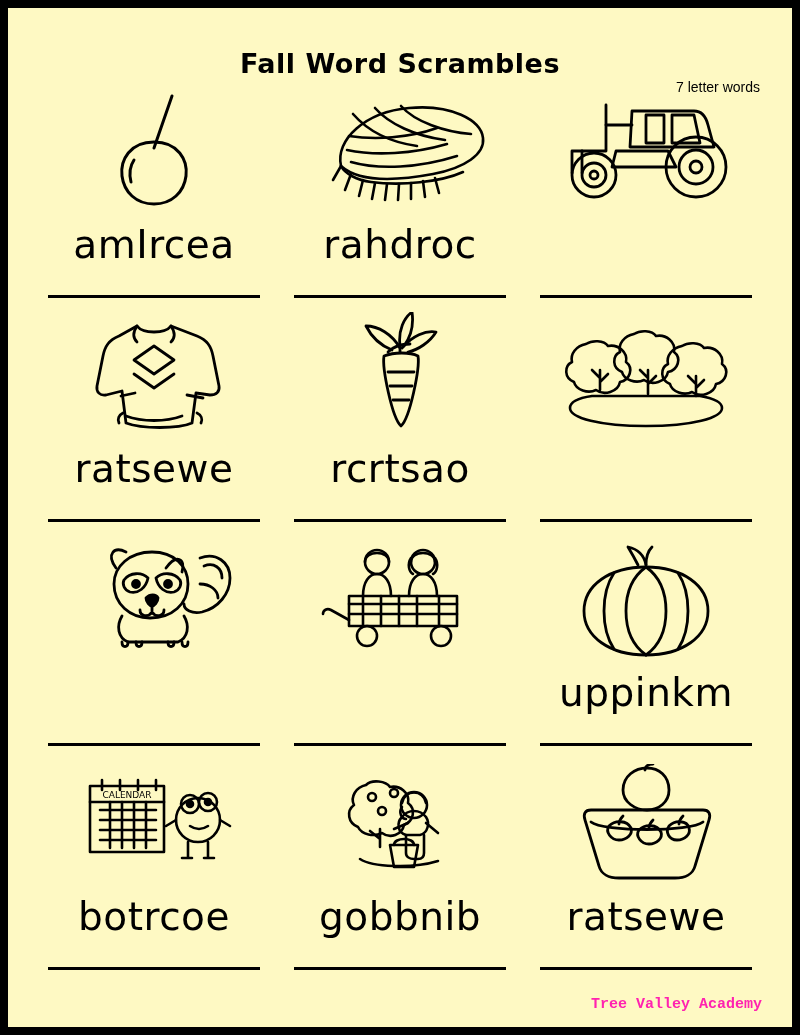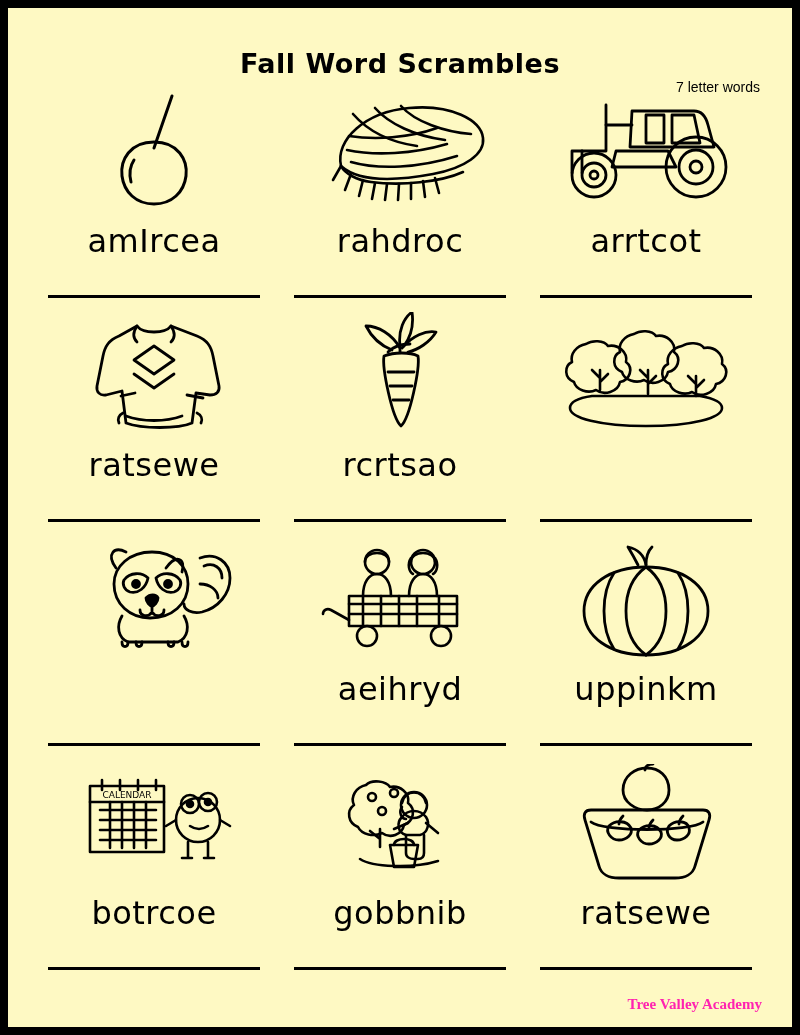--- a/index.html
+++ b/index.html
@@ -69,40 +69,40 @@
     align-items: center;
     justify-content: center;
     padding-bottom: 2px;
     box-sizing: border-box;
   }
   .art svg {
     display: block;
   }
   .word {
     font-family: "DejaVu Sans", sans-serif;
-    font-size: 32px;
+    font-size: 39px;
     letter-spacing: 0.5px;
     color: #000000;
     text-align: center;
     margin-top: 6px;
   }
   .answer-line {
     position: absolute;
     bottom: 14px;
     left: 50%;
     transform: translateX(-50%);
     width: 212px;
     height: 0;
     border-bottom: 3px solid #000000;
   }
   .footer {
     position: absolute;
     right: 30px;
     bottom: 14px;
-    font-family: Liberation Serif, serif;
+    font-family: Liberation Mono, monospace;
     font-weight: bold;
     font-size: 15px;
     color: #ff22b0;
   }
 </style>
 </head>
 <body>
 
 <div class="page">
 
@@ -149,21 +149,20 @@
           <line x1="60" y1="10" x2="60" y2="30"></line>
           <circle cx="150" cy="72" r="30"></circle>
           <circle cx="150" cy="72" r="17"></circle>
           <circle cx="150" cy="72" r="6"></circle>
           <circle cx="48" cy="80" r="22"></circle>
           <circle cx="48" cy="80" r="12"></circle>
           <circle cx="48" cy="80" r="4"></circle>
           <path d="M70 56 h52 l8 16 h-64 z"></path>
         </svg>
       </div>
-      <div class="word">arrtcot</div>
       <div class="answer-line"></div>
     </div>
 
     <div class="cell">
       <div class="art">
         <svg width="150" height="118" viewBox="0 0 150 118" fill="none" stroke="#000" stroke-width="2.8" stroke-linecap="round" stroke-linejoin="round">
           <path d="M58 10 c6 8 28 8 34 0 l26 10 c10 4 14 10 16 20 l6 30 c1 6 -3 9 -9 9 l-14 -2 l-4 30 c-14 6 -50 6 -66 0 l-4 -32 l-16 4 c-6 1 -10 -3 -9 -9 l6 -30 c2 -10 6 -16 16 -20 z"></path>
           <path d="M42 80 l14 -3 M108 79 l16 3"></path>
           <path d="M44 97 c-4 2 -6 6 -4 10 M118 97 c4 2 6 6 4 10"></path>
           <path d="M55 44 l20 -14 l20 14 l-20 14 z"></path>
@@ -240,21 +239,20 @@
           <circle cx="118" cy="22" r="12"></circle>
           <path d="M106 22 c0 -12 24 -12 24 0 M106 18 c-4 6 -2 14 2 16 M130 18 c4 6 2 14 -2 16"></path>
           <path d="M58 56 c0 -14 6 -22 14 -22 c8 0 14 8 14 22 M104 56 c0 -14 6 -22 14 -22 c8 0 14 8 14 22"></path>
           <path d="M44 56 h108 v30 h-108 z"></path>
           <path d="M44 64 h108 M44 74 h108 M58 56 v30 M76 56 v30 M94 56 v30 M112 56 v30 M134 56 v30"></path>
           <circle cx="62" cy="96" r="10"></circle>
           <circle cx="136" cy="96" r="10"></circle>
           <path d="M44 80 l-18 -10 c-4 -2 -8 0 -8 4"></path>
         </svg>
       </div>
-      <div class="word">aeihryd</div>
       <div class="answer-line"></div>
     </div>
 
     <div class="cell">
       <div class="art">
         <svg width="160" height="120" viewBox="0 0 160 120" fill="none" stroke="#000" stroke-width="2.8" stroke-linecap="round" stroke-linejoin="round">
           <path d="M80 26 c-2 -10 -8 -16 -18 -18 c6 10 8 14 10 18"></path>
           <path d="M80 26 c0 -8 2 -14 6 -18"></path>
           <path d="M80 28 c-36 0 -62 18 -62 44 c0 26 26 44 62 44 c36 0 62 -18 62 -44 c0 -26 -26 -44 -62 -44 z"></path>
           <path d="M80 28 c-14 10 -20 26 -20 44 c0 18 6 34 20 44"></path>

